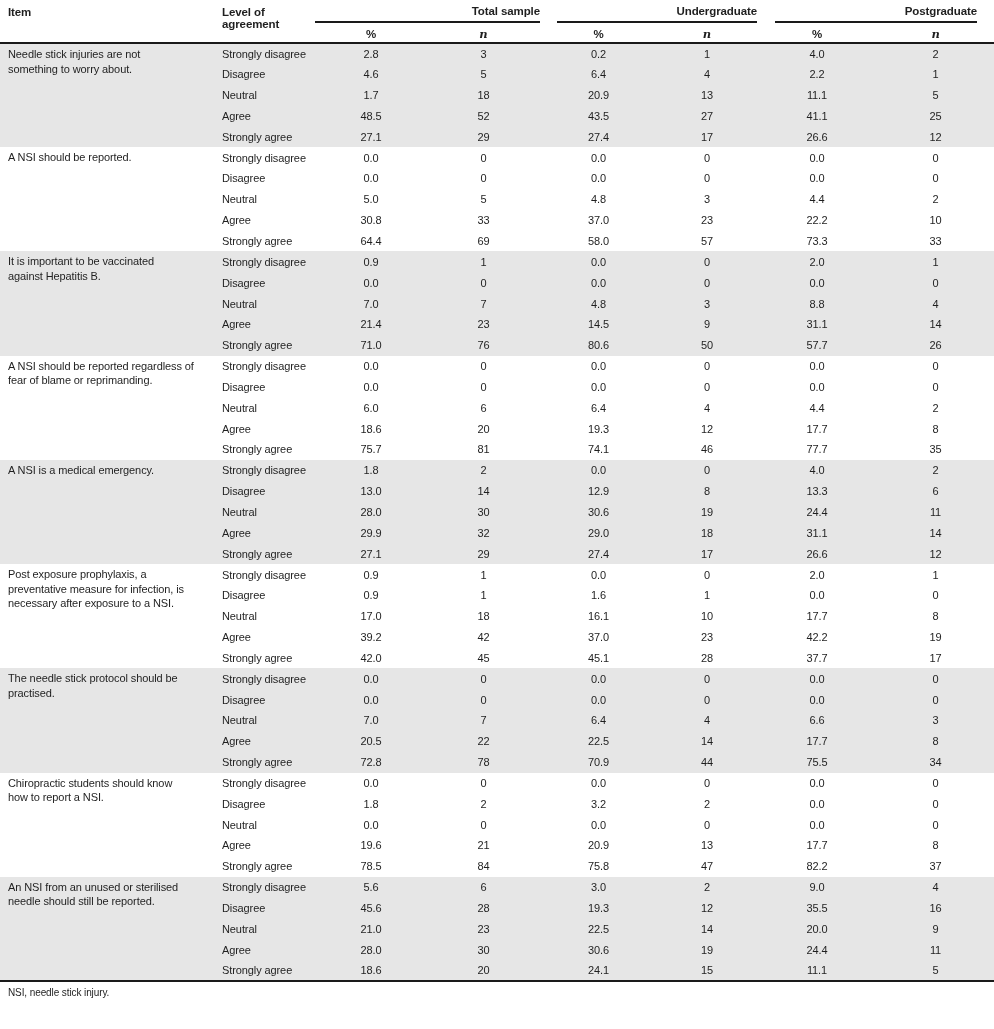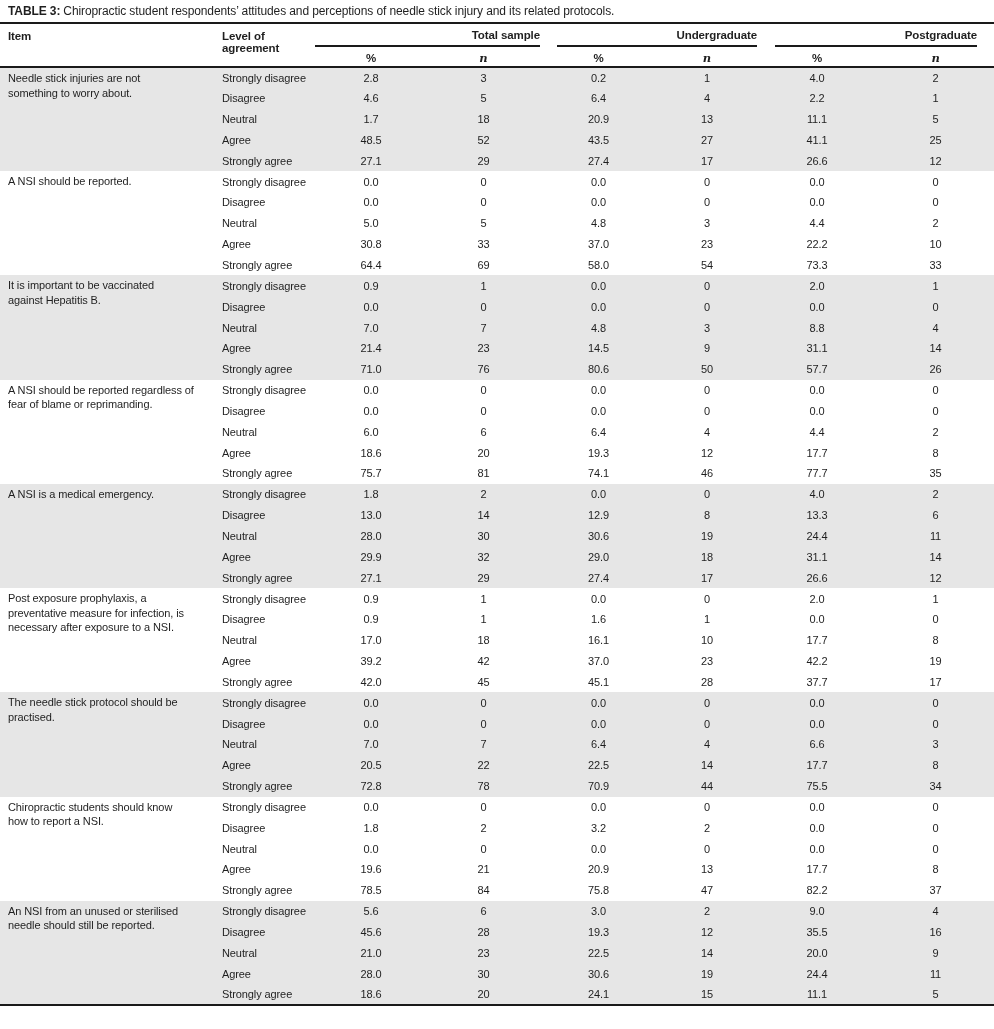--- a/index.html
+++ b/index.html
@@ -102,23 +102,20 @@
     padding: 5px 8px 0 8px;
     font-size: 10px;
     line-height: 12px;
   }
 </style>
 </head>
 <body>
 
 <div class="page">
 
-  <div class="title">
-    <span class="title-label">TABLE 3:</span><span>Chiropractic student respondents’ attitudes and perceptions of needle stick injury and its related protocols.</span>
-  </div>
 
   <table>
     <colgroup>
       <col class="c-item">
         <col class="c-level">
       <col class="c-tp">
         <col class="c-tn">
       <col class="c-up">
         <col class="c-un">
       <col class="c-pp">
@@ -230,21 +227,21 @@
           <td class="value-cell">37.0</td>
           <td class="value-cell">23</td>
           <td class="value-cell">22.2</td>
           <td class="value-cell">10</td>
         </tr>
         <tr>
           <td class="level-cell">Strongly agree</td>
           <td class="value-cell">64.4</td>
           <td class="value-cell">69</td>
           <td class="value-cell">58.0</td>
-          <td class="value-cell">54</td>
+          <td class="value-cell">57</td>
           <td class="value-cell">73.3</td>
           <td class="value-cell">33</td>
         </tr>
         <tr class="stripe">
           <td rowspan="5" class="item-cell">It is important to be vaccinated
 against Hepatitis B.</td>
           <td class="level-cell">Strongly disagree</td>
           <td class="value-cell">0.9</td>
           <td class="value-cell">1</td>
           <td class="value-cell">0.0</td>
@@ -566,14 +563,15 @@
           <td class="value-cell">18.6</td>
           <td class="value-cell">20</td>
           <td class="value-cell">24.1</td>
           <td class="value-cell">15</td>
           <td class="value-cell">11.1</td>
           <td class="value-cell">5</td>
         </tr>
       </tbody>
   </table>
 
+  <div class="footnote">NSI, needle stick injury.</div>
 
 </div>
 
 </body></html>

